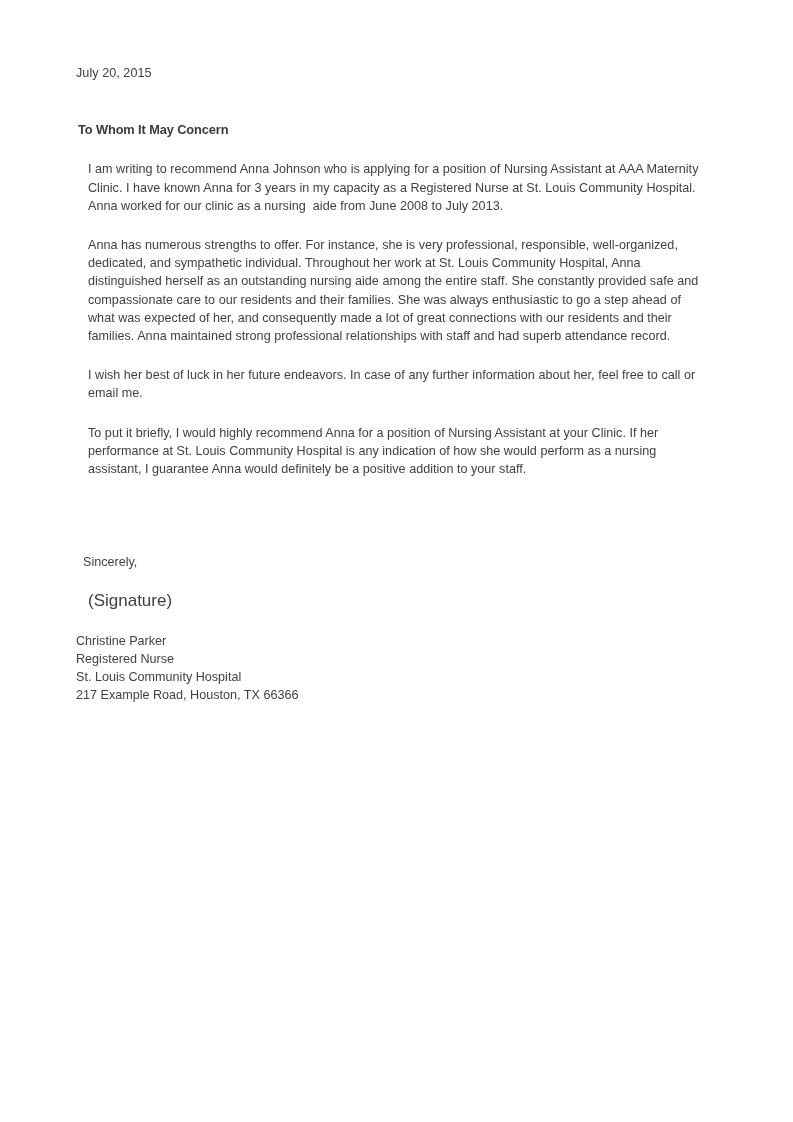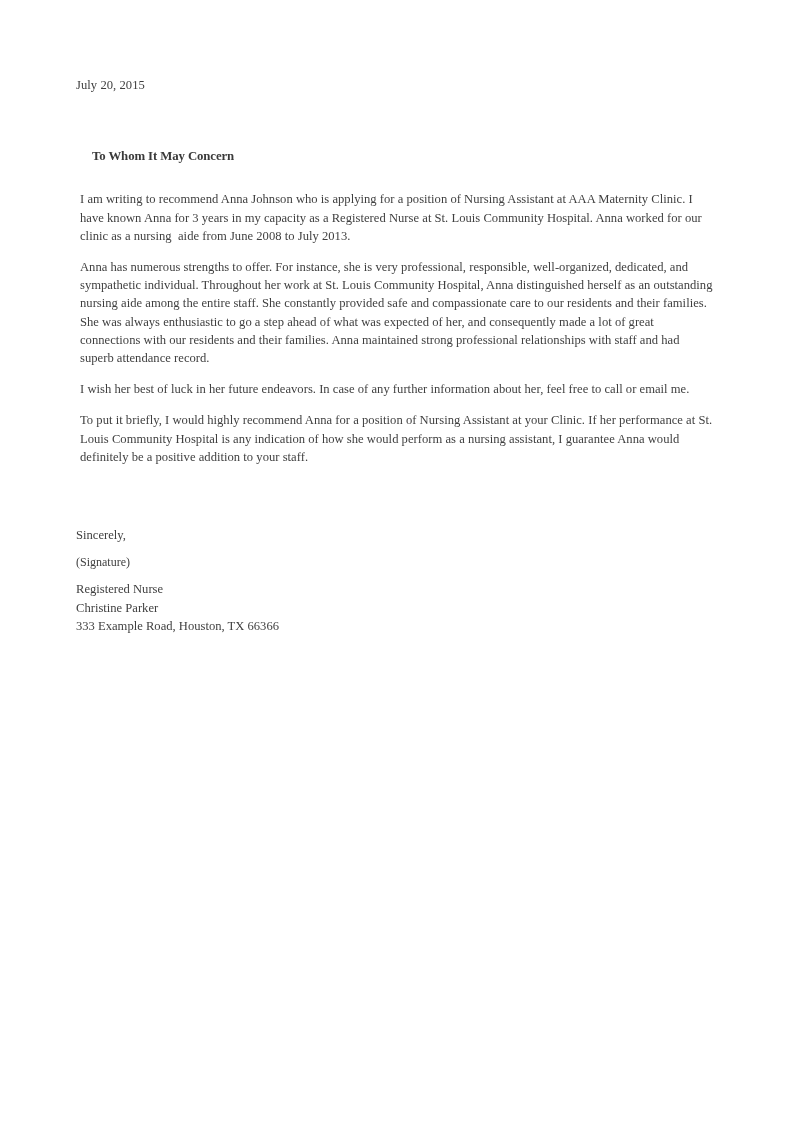--- a/index.html
+++ b/index.html
@@ -17,71 +17,71 @@
 
   .page {
     position: absolute;
     inset: 0;
     background: #ffffff;
   }
 
   .letter {
     position: absolute;
     left: 76px;
-    top: 76px;
+    top: 64px;
     width: 642px;
     color: #3f3f3f;
-    font-family: Liberation Serif, serif;
+    font-family: Liberation Sans, sans-serif;
     font-size: 12.6px;
     line-height: 18.2px;
     -webkit-font-smoothing: antialiased;
   }
 
   .date-line {
     font-size: 12.6px;
     line-height: 18.2px;
     margin: 0 0 0 0;
     letter-spacing: 0.05px;
   }
 
   .salutation {
     font-weight: bold;
     font-size: 12.8px;
     line-height: 18.2px;
-    margin: 16px;
+    margin: 2px;
     padding-top: 37px;
     letter-spacing: -0.1px;
     color: #3a3a3a;
   }
 
   .body-paragraph {
-    margin: 4px;
+    margin: 12px;
     padding-top: 9px;
     font-size: 12.6px;
     line-height: 18.2px;
     text-align: left;
     white-space: pre-wrap;
     letter-spacing: 0.02px;
   }
 
   .closing-block {
     padding-top: 47px;
   }
 
   .closing-line {
-    margin: 0;
+    margin: 7px;
     padding-top: 9px;
     font-size: 12.6px;
     line-height: 18.2px;
   }
 
   .signature-placeholder {
-    margin: 0;
+    margin: 12px;
     padding-top: 9px;
-    font-size: 12px;
+    font-size: 17px;
     line-height: 18.2px;
   }
 
   .signer-block {
     padding-top: 9px;
   }
 
   .signer-line {
     margin: 0;
     font-size: 12.6px;
@@ -105,20 +105,21 @@
     <p class="body-paragraph">I wish her best of luck in her future endeavors. In case of any further information about her, feel free to call or email me.</p>
 
     <p class="body-paragraph">To put it briefly, I would highly recommend Anna for a position of Nursing Assistant at your Clinic. If her performance at St. Louis Community Hospital is any indication of how she would perform as a nursing assistant, I guarantee Anna would definitely be a positive addition to your staff.</p>
 
     <div class="closing-block">
       <p class="closing-line">Sincerely,</p>
 
       <p class="signature-placeholder">(Signature)</p>
 
       <div class="signer-block">
+        <p class="signer-line">Christine Parker</p>
         <p class="signer-line">Registered Nurse</p>
-        <p class="signer-line">Christine Parker</p>
-        <p class="signer-line">333 Example Road, Houston, TX 66366</p>
+        <p class="signer-line">St. Louis Community Hospital</p>
+        <p class="signer-line">217 Example Road, Houston, TX 66366</p>
       </div>
     </div>
 
   </div>
 </div>
 
 </body></html>

